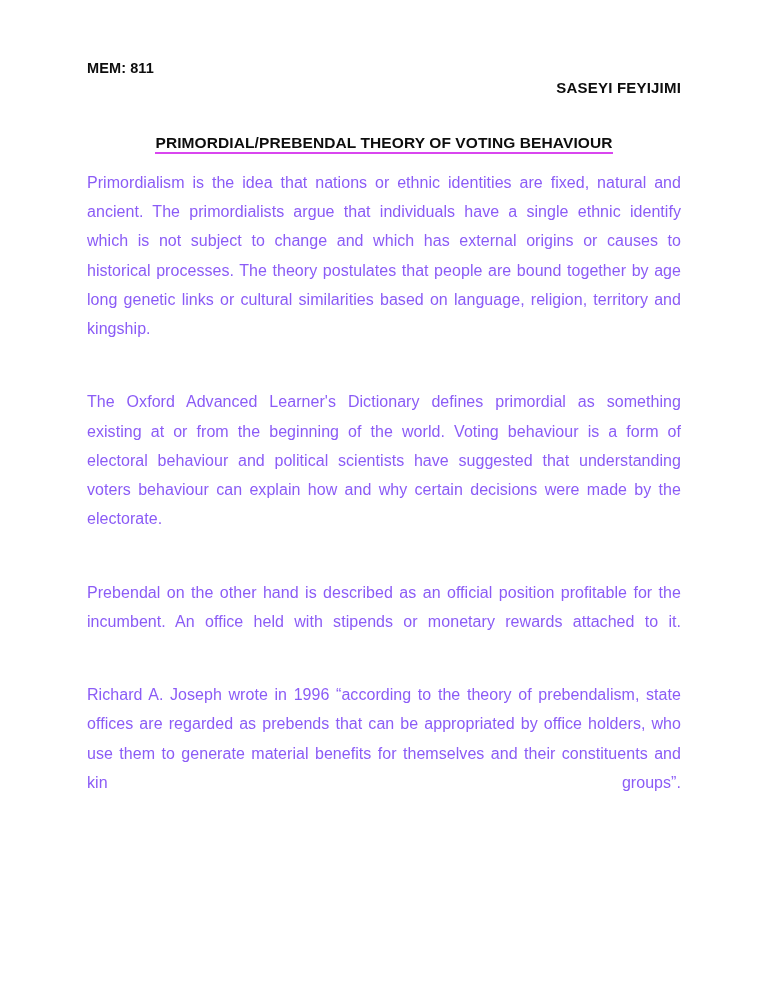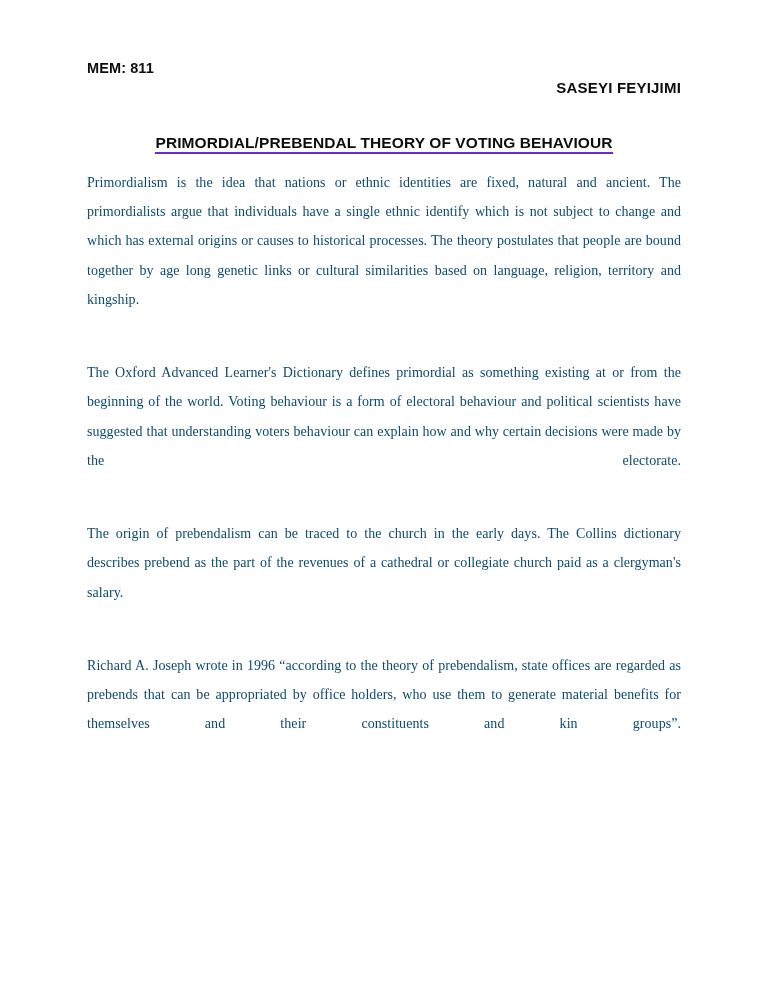--- a/index.html
+++ b/index.html
@@ -65,40 +65,40 @@
     width: 100%;
     text-align: center;
     font-family: "Liberation Sans", sans-serif;
     font-weight: bold;
     font-size: 15.5px;
     letter-spacing: 0.1px;
     line-height: 1.12;
   }
   .doc-title .u {
     display: inline-block;
-    border-bottom: 2px solid #6d28d9;
+    border-bottom: 2px solid #d946ef;
     padding-bottom: 1px;
   }
 
   
   .body-text {
     position: absolute;
     left: 0;
     top: 168px;
     width: 100%;
   }
 
   .para {
     margin: 0 0 15px 0;
-    font-family: Liberation Serif, serif;
-    font-size: 14px;
+    font-family: Liberation Sans, sans-serif;
+    font-size: 16px;
     line-height: 29.2px;
     text-align: justify;
     text-justify: inter-word;
-    color: #0c4a6e;
+    color: #8b5cf6;
     letter-spacing: 0.05px;
     word-spacing: 0.2px;
   }
   .para:last-child { margin-bottom: 0; }
 
   
   .para::after {
     content: "";
     display: inline-block;
     width: 100%;
@@ -114,18 +114,18 @@
 
     <div class="author">SASEYI FEYIJIMI</div>
 
     <div class="doc-title">
       <span class="u">PRIMORDIAL/PREBENDAL THEORY OF VOTING BEHAVIOUR</span>
     </div>
 
     <div class="body-text">
       <p class="para">Primordialism is the idea that nations or ethnic identities are fixed, natural and ancient. The primordialists argue that individuals have a single ethnic identify which is not subject to change and which has external origins or causes to historical processes. The theory postulates that people are bound together by age long genetic links or cultural similarities based on language, religion, territory and kingship.</p>
       <p class="para">The Oxford Advanced Learner's Dictionary defines primordial as something existing at or from the beginning of the world. Voting behaviour is a form of electoral behaviour and political scientists have suggested that understanding voters behaviour can explain how and why certain decisions were made by the electorate.</p>
-      <p class="para">The origin of prebendalism can be traced to the church in the early days. The Collins dictionary describes prebend as the part of the revenues of a cathedral or collegiate church paid as a clergyman's salary.</p>
+      <p class="para">Prebendal on the other hand is described as an official position profitable for the incumbent. An office held with stipends or monetary rewards attached to it.</p>
       <p class="para">Richard A. Joseph wrote in 1996 “according to the theory of prebendalism, state offices are regarded as prebends that can be appropriated by office holders, who use them to generate material benefits for themselves and their constituents and kin groups”.</p>
     </div>
 
   </div>
 </div>
 
 </body></html>

